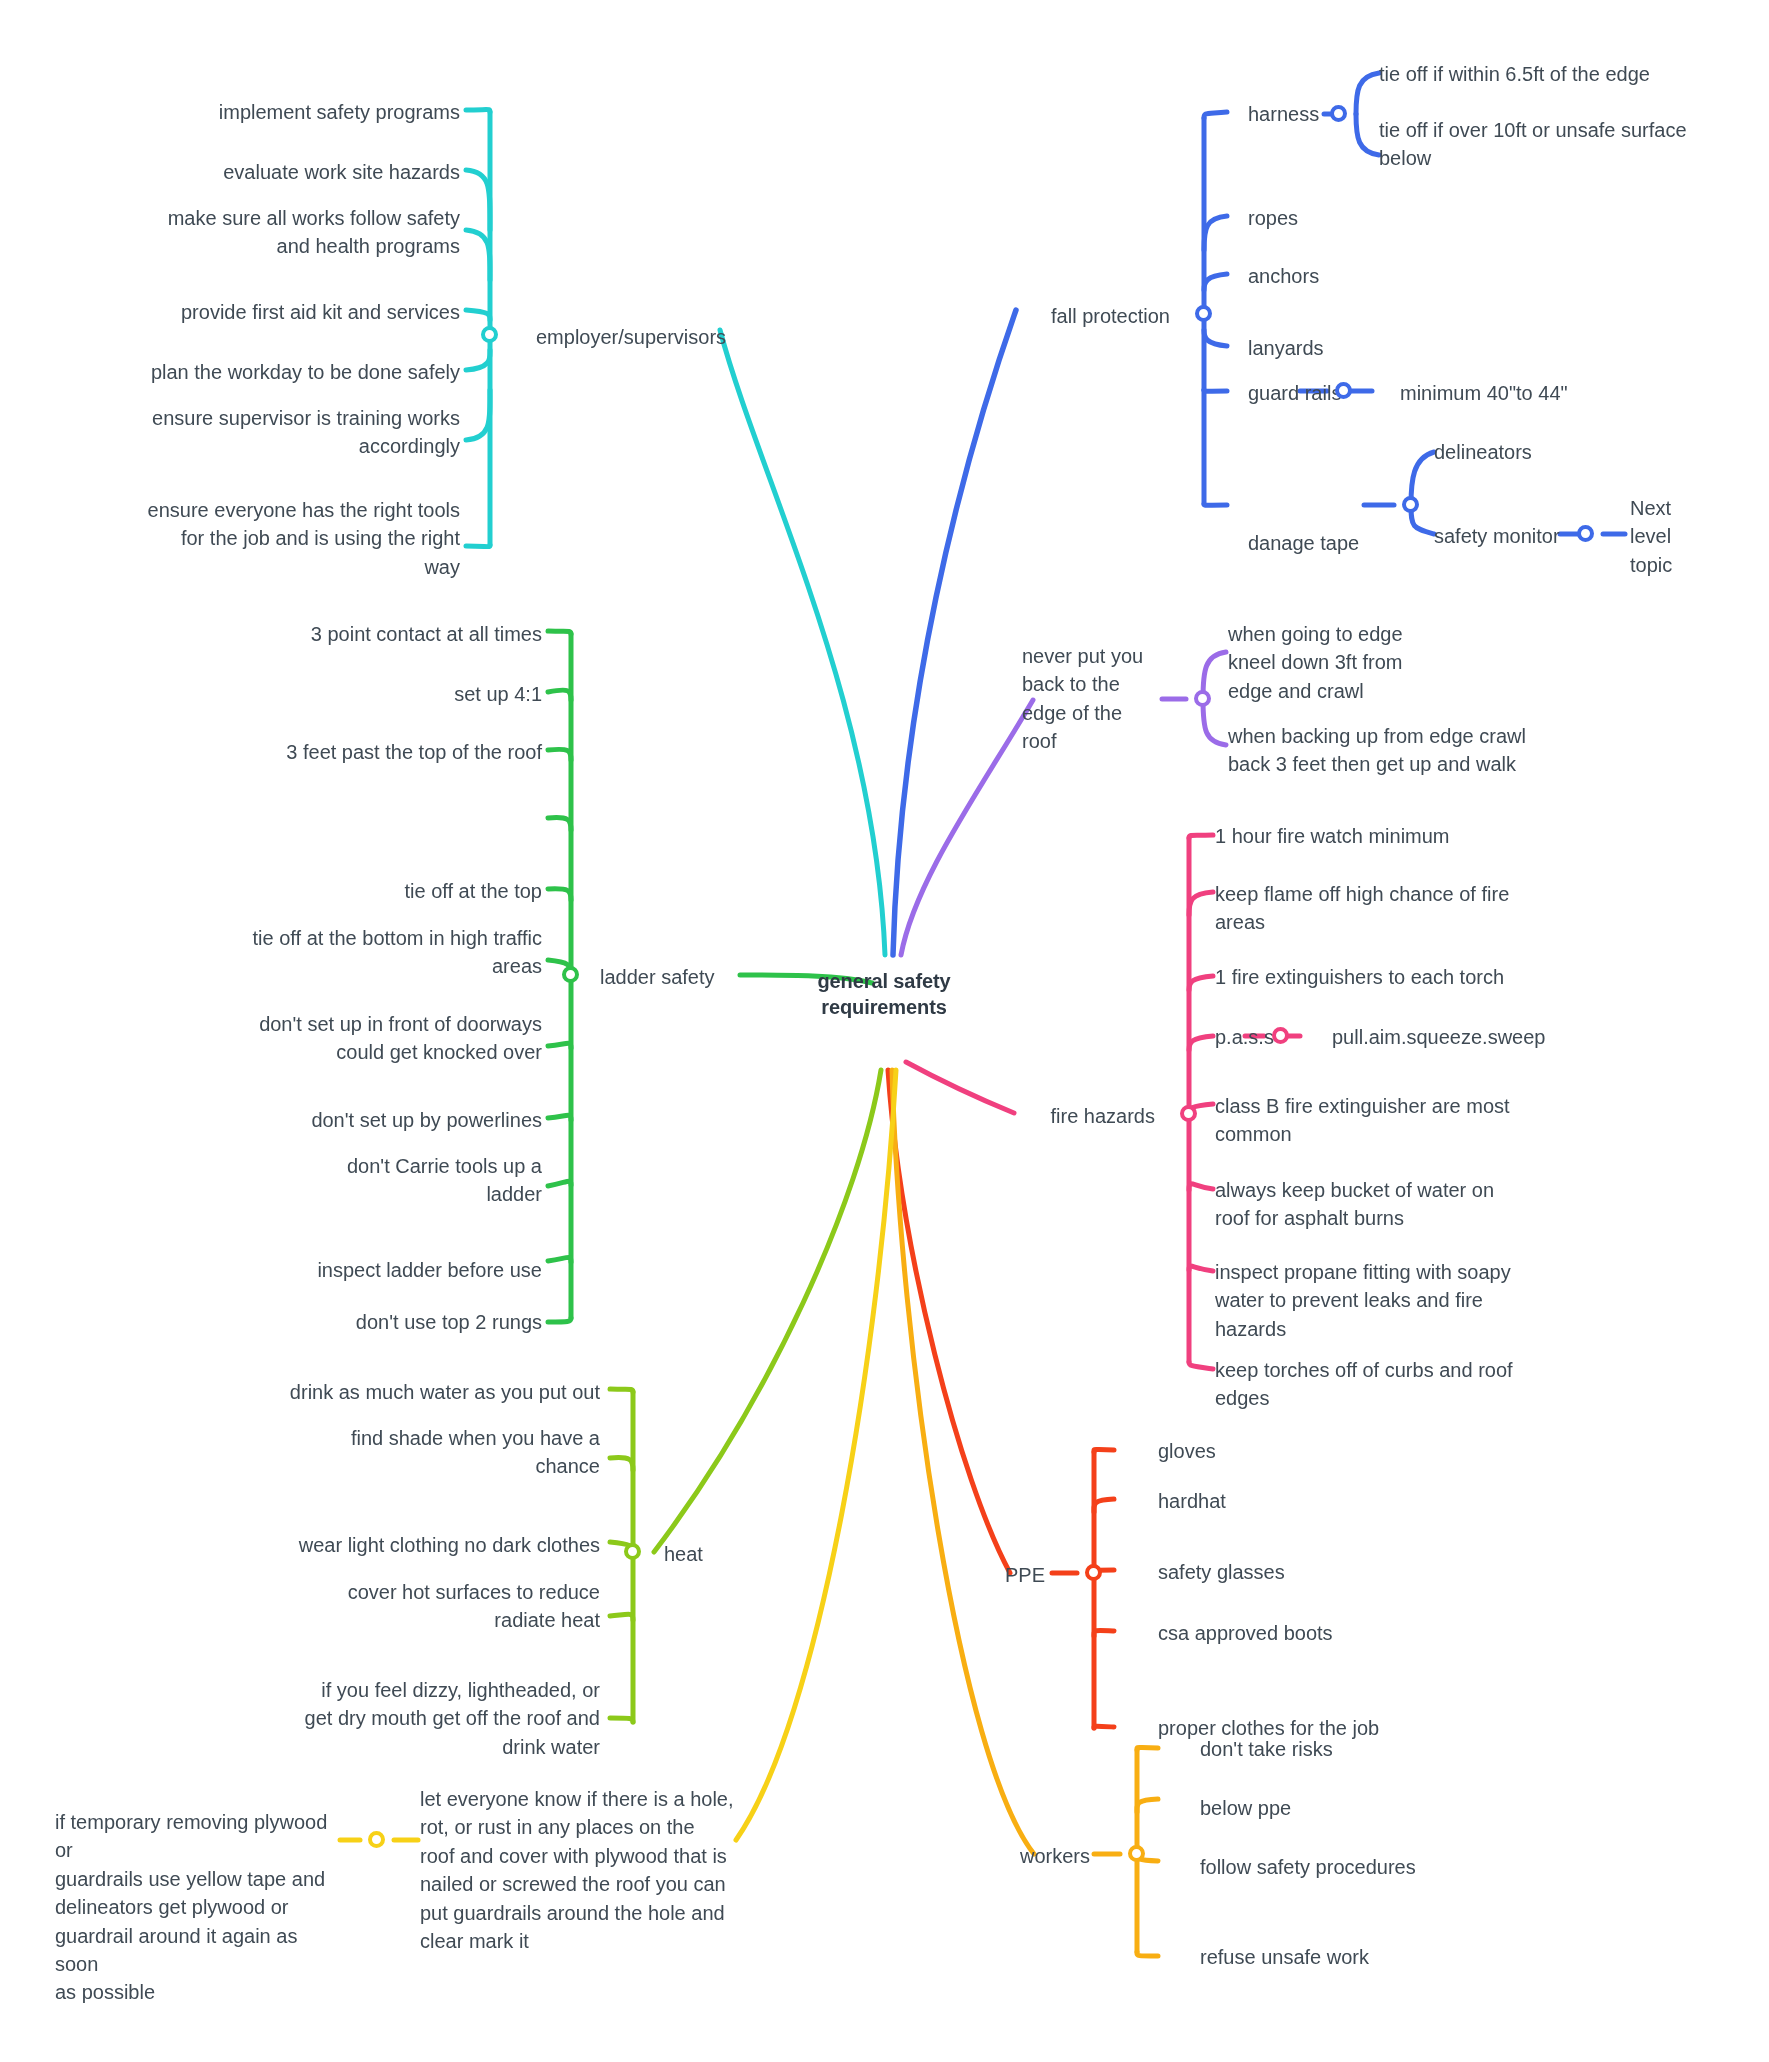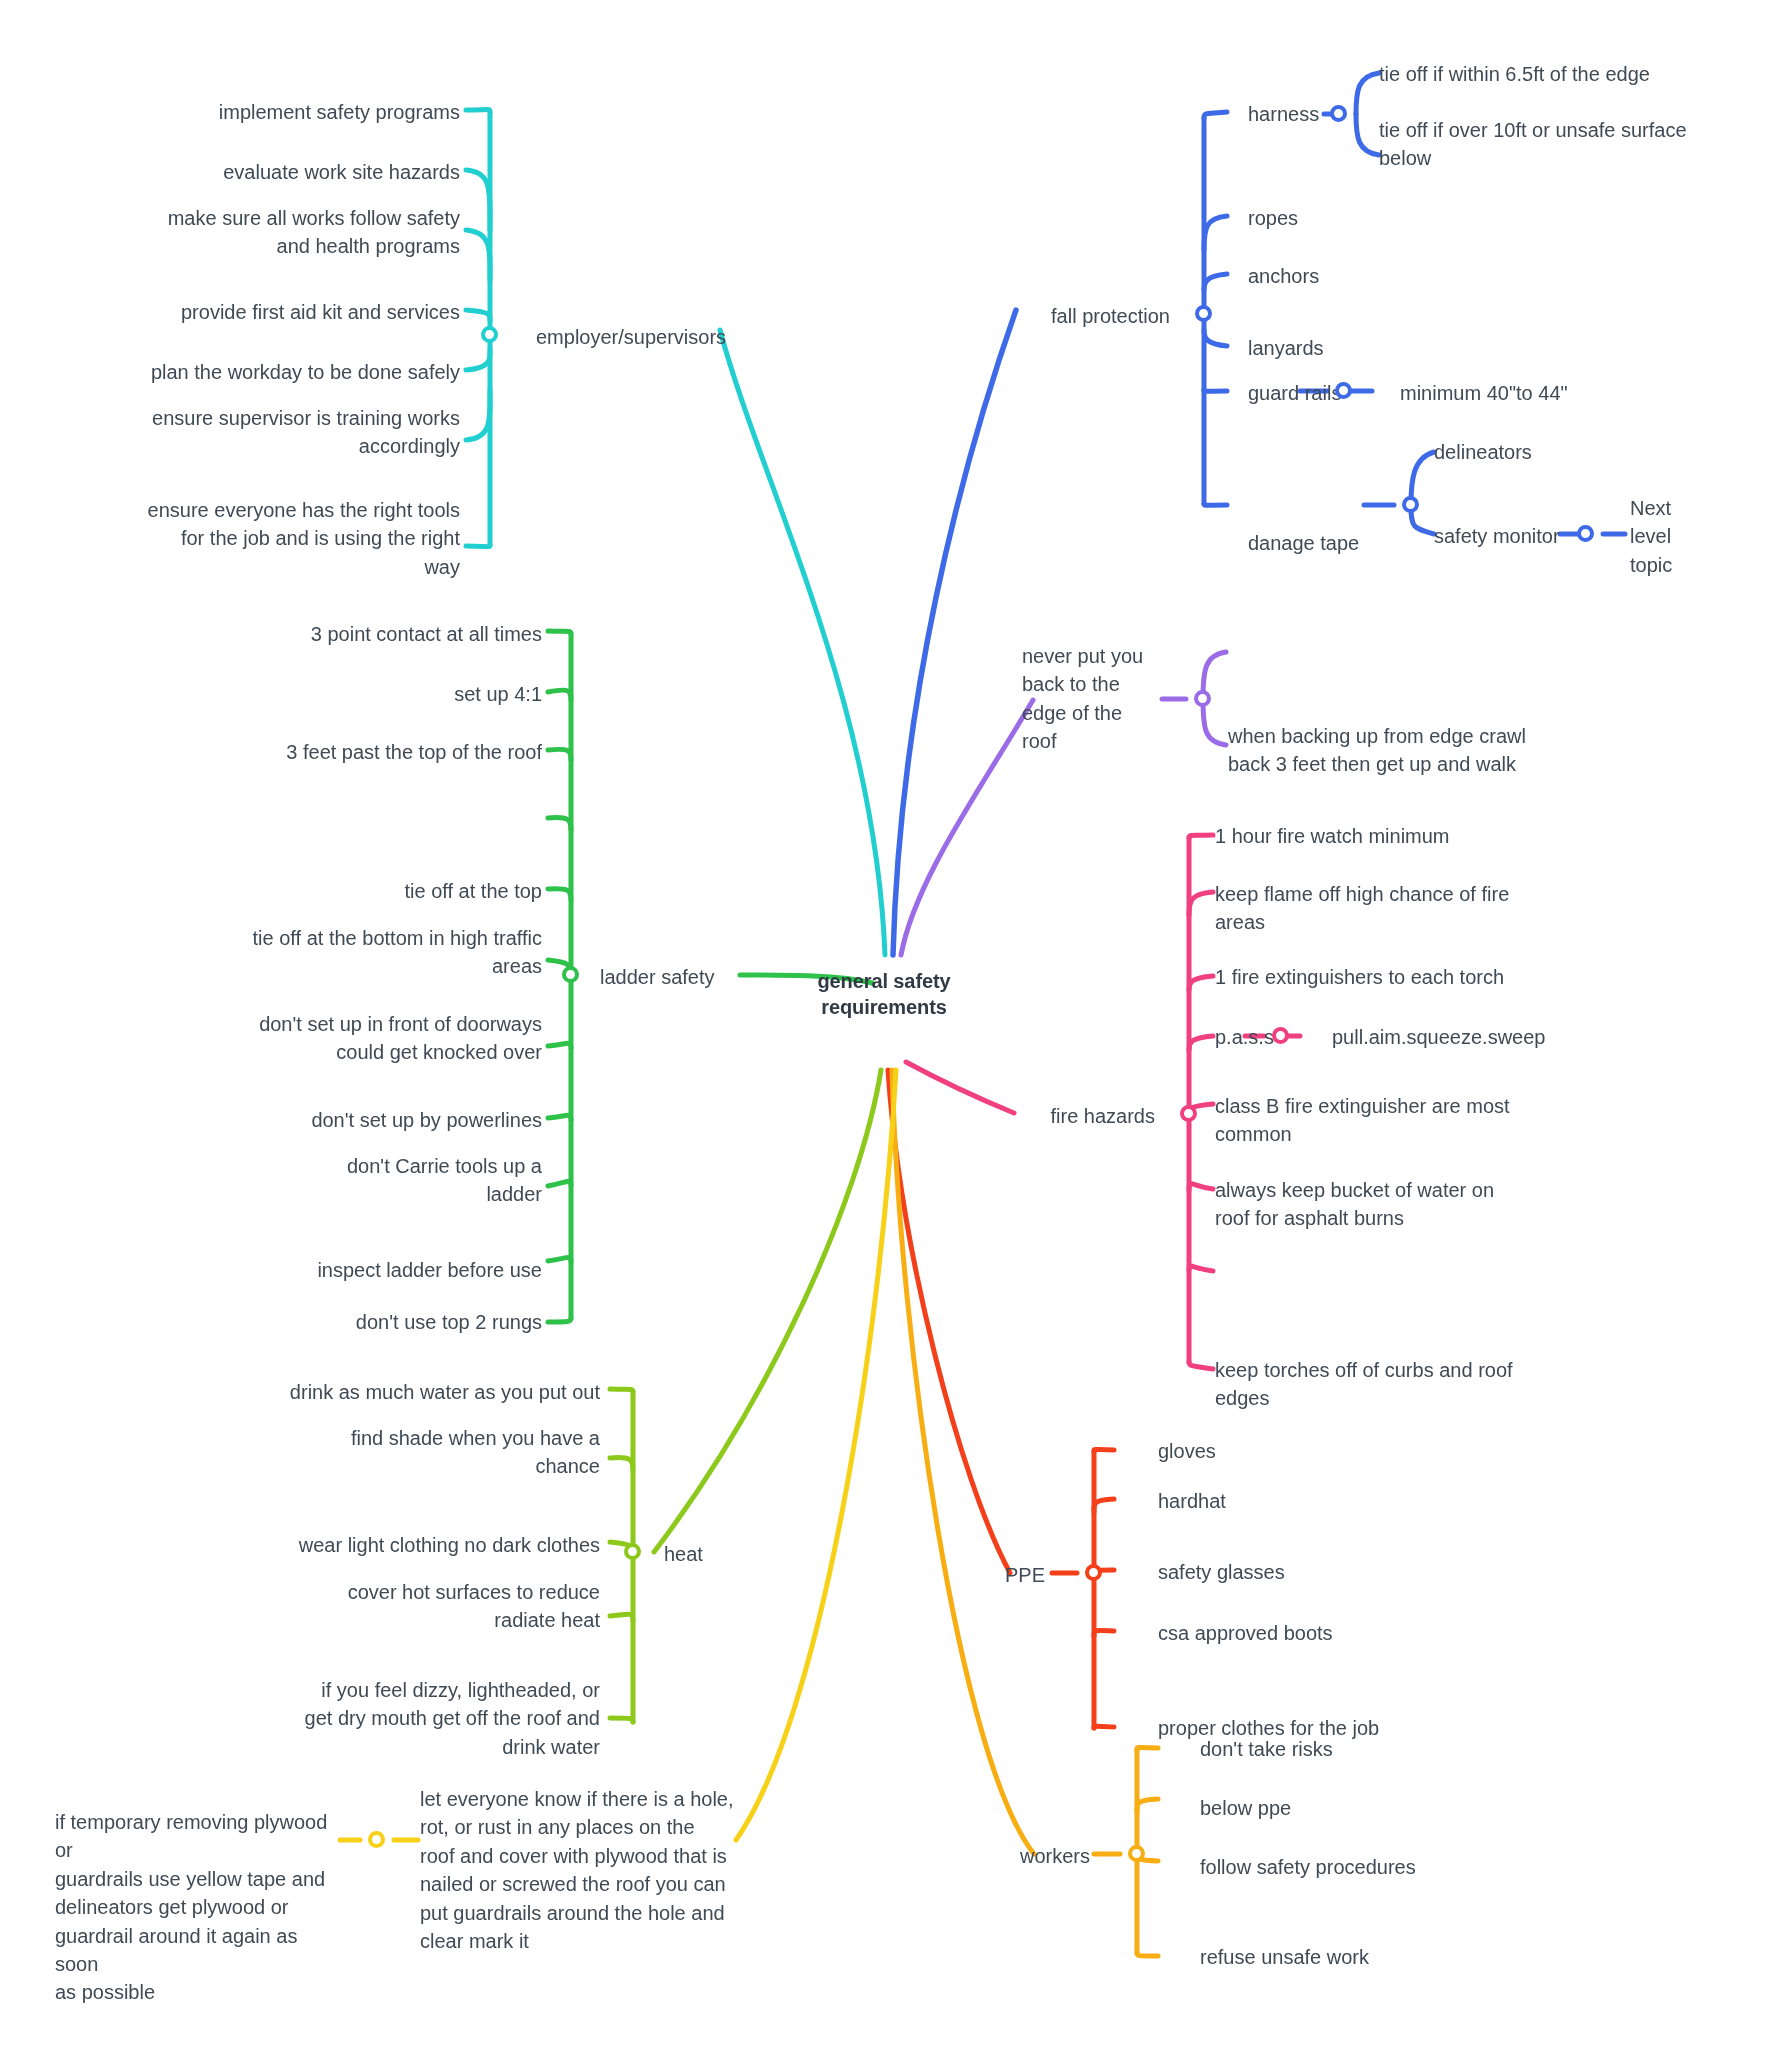--- a/index.html
+++ b/index.html
@@ -214,39 +214,45 @@
   <div class="dot b4" style="left:1577px; top:525px; border-color:#3e6ae8;"></div>
   <div class="node l" style="left:1630px; top:494px; width:120px;">Next
 level
 topic</div>
 
   <div class="dot b4" style="left:1194px; top:690px; border-color:#9b6ce8;"></div>
   <div class="node l" style="left:1022px; top:642px; width:150px;">never put you
 back to the
 edge of the
 roof</div>
+  <div class="node l" style="left:1228px; top:620px; width:280px;">when going to edge
+kneel down 3ft from
+edge and crawl</div>
   <div class="node l" style="left:1228px; top:722px; width:330px;">when backing up from edge crawl
 back 3 feet then get up and walk</div>
 
   <div class="dot b4" style="left:1180px; top:1105px; border-color:#f0407f;"></div>
   <div class="node r" style="left:900px; top:1102px; width:255px;">fire hazards</div>
 
   <div class="node l" style="left:1215px; top:822px; width:360px;">1 hour fire watch minimum</div>
   <div class="node l" style="left:1215px; top:880px; width:350px;">keep flame off high chance of fire
 areas</div>
   <div class="node l" style="left:1215px; top:963px; width:370px;">1 fire extinguishers to each torch</div>
 
   <div class="node l" style="left:1215px; top:1023px; width:90px;">p.a.s.s</div>
   <div class="dot b4" style="left:1272px; top:1027px; border-color:#f0407f;"></div>
   <div class="node l" style="left:1332px; top:1023px; width:330px;">pull.aim.squeeze.sweep</div>
 
   <div class="node l" style="left:1215px; top:1092px; width:350px;">class B fire extinguisher are most
 common</div>
   <div class="node l" style="left:1215px; top:1176px; width:350px;">always keep bucket of water on
 roof for asphalt burns</div>
+  <div class="node l" style="left:1215px; top:1258px; width:350px;">inspect propane fitting with soapy
+water to prevent leaks and fire
+hazards</div>
   <div class="node l" style="left:1215px; top:1356px; width:350px;">keep torches off of curbs and roof
 edges</div>
 
   <div class="dot b4" style="left:562px; top:966px; border-color:#2ec24a;"></div>
   <div class="node l" style="left:600px; top:963px; width:230px;">ladder safety</div>
 
   <div class="node r" style="left:180px; top:620px; width:362px;">3 point contact at all times</div>
   <div class="node r" style="left:180px; top:680px; width:362px;">set up 4:1</div>
   <div class="node r" style="left:180px; top:738px; width:362px;">3 feet past the top of the roof</div>
   <div class="node r" style="left:180px; top:877px; width:362px;">tie off at the top</div>

